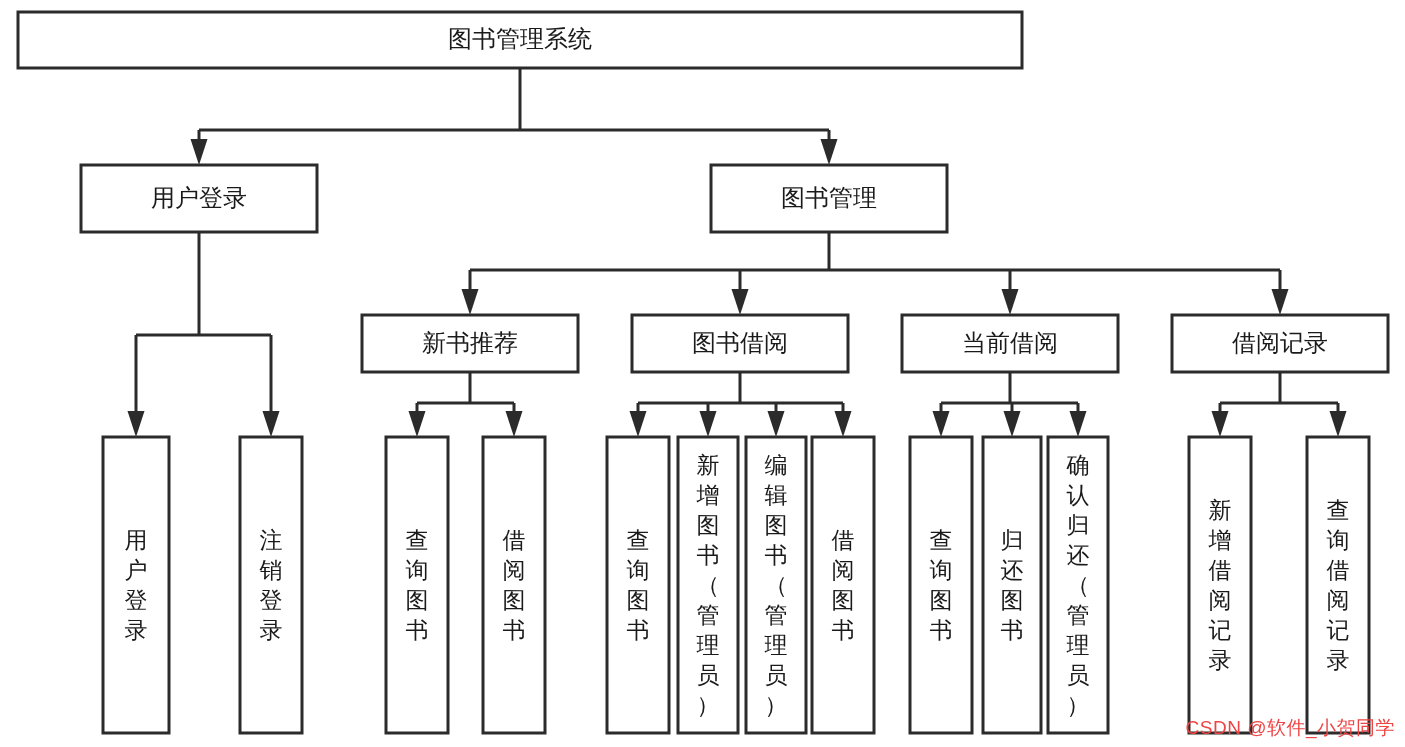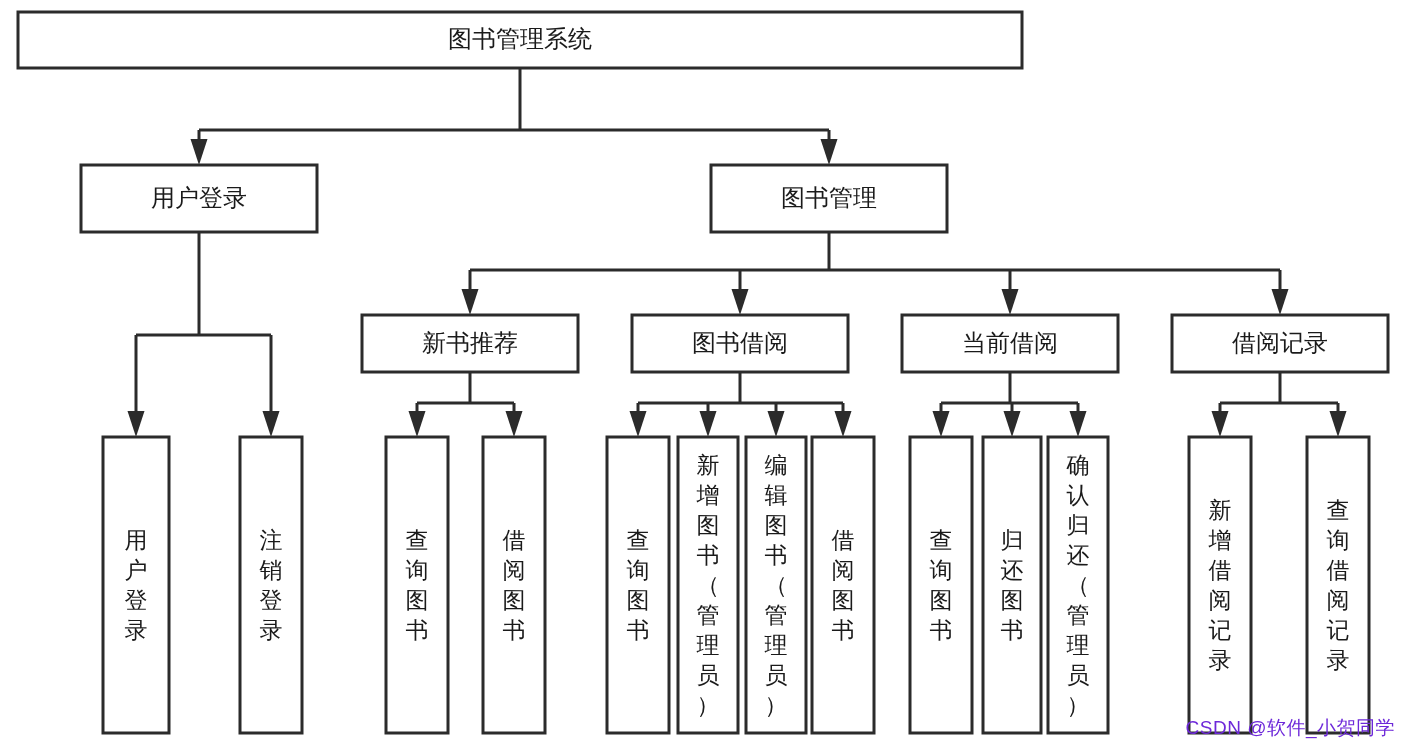--- a/index.html
+++ b/index.html
@@ -47,21 +47,21 @@
   .arrowhead {
     fill: #2b2b2b;
     stroke: none;
   }
   .watermark {
     position: absolute;
     right: 10px;
     bottom: 6px;
     font-family: "Liberation Sans", "DejaVu Sans", sans-serif;
     font-size: 19px;
-    color: #6d28d9;
+    color: #ef4444;
     letter-spacing: 0.5px;
     white-space: nowrap;
     pointer-events: none;
     user-select: none;
   }
 </style>
 </head>
 <body>
 
 <svg id="diagram" viewBox="0 0 1405 747" xmlns="http://www.w3.org/2000/svg">

